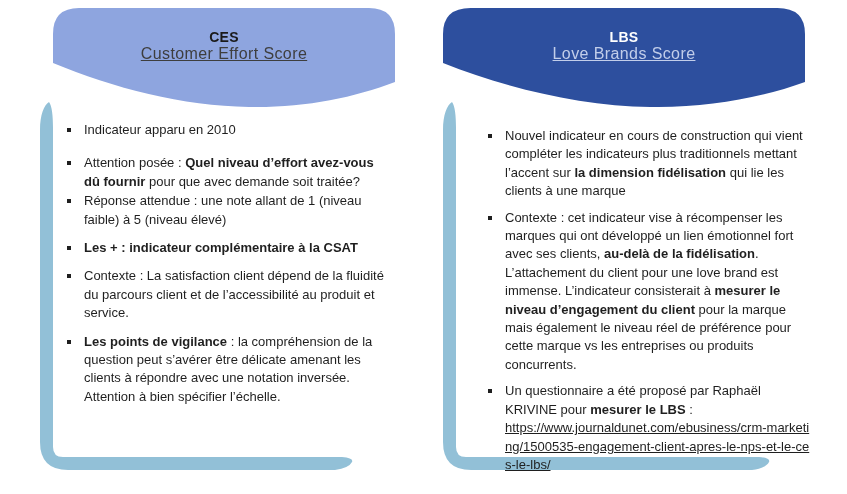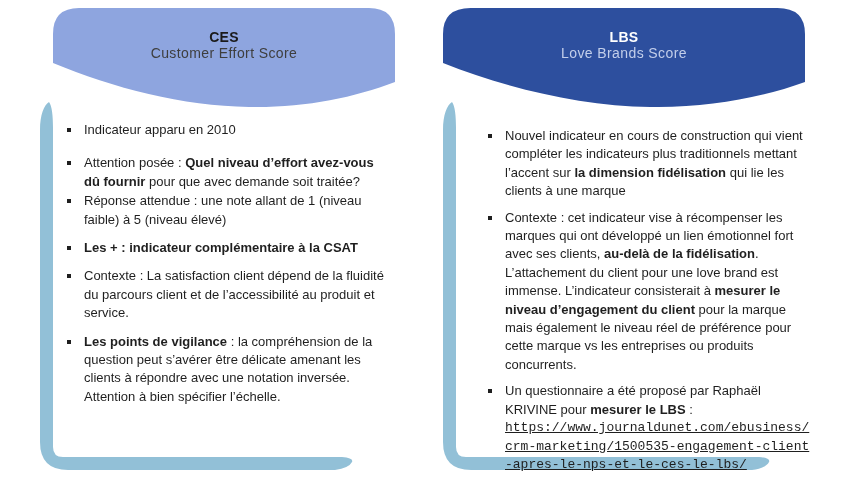--- a/index.html
+++ b/index.html
@@ -7,38 +7,38 @@
     position:relative;width:847px;height:494px;background:#ffffff;overflow:hidden;
     font-family:"Liberation Sans",sans-serif;
   }
   
   .header{position:absolute;}
   .hdr-ces{left:53px;top:8px;width:342px;height:100px;}
   .hdr-lbs{left:443px;top:8px;width:362px;height:100px;}
   .header svg{position:absolute;left:0;top:0;width:100%;height:100%;display:block;}
   .htext{position:relative;text-align:center;padding-top:21px;}
   .title{font-size:14px;font-weight:bold;letter-spacing:.3px;line-height:16px;}
-  .subtitle{font-size:14px;letter-spacing:.4px;line-height:17px;}
+  .subtitle{font-size:16px;letter-spacing:.4px;line-height:17px;text-decoration:underline;}
   
   .accent{position:absolute;display:block;}
   .accent-ces{left:40px;top:102px;width:318px;height:368px;}
   .accent-lbs{left:443px;top:102px;width:332px;height:368px;}
   
   .bullets{position:absolute;margin:0;padding:0;list-style:none;
     font-size:13px;line-height:18.4px;color:#1f1f1f;}
   .bullets-ces{left:60px;top:121px;width:326px;}
   .bullets-lbs{left:481px;top:127px;width:330px;}
   .bullets li{position:relative;padding-left:24px;}
   .bullets li::before{content:"";position:absolute;left:7px;top:7px;width:4px;height:4px;background:#1f1f1f;}
   .bullets li + li{margin-top:10px;}
   .bullets-ces li:nth-child(2){margin-top:15px;}
   .bullets-ces li:nth-child(3){margin-top:1px;}
   .bullets-lbs li + li{margin-top:8px;}
   .b{font-weight:bold;}
-  .link{display:inline-block;max-width:100%;text-decoration:underline;overflow-wrap:anywhere;word-break:break-all;cursor:pointer;font-family:Liberation Mono, monospace;}
+  .link{display:inline-block;max-width:100%;text-decoration:underline;overflow-wrap:anywhere;word-break:break-all;cursor:pointer;}
 </style>
 </head>
 <body>
 
 <div class="slide">
 
   <section>
     <div class="header hdr-ces">
       <svg viewBox="0 0 342 100" preserveAspectRatio="none" aria-hidden="true">
         <path d="M 26 0 L 316 0 Q 342 0 342 26 L 342 74 C 300 90 250 100 196 99 C 130 98 60 80 0 55 L 0 26 Q 0 0 26 0 Z" fill="#8EA5DF"></path>

